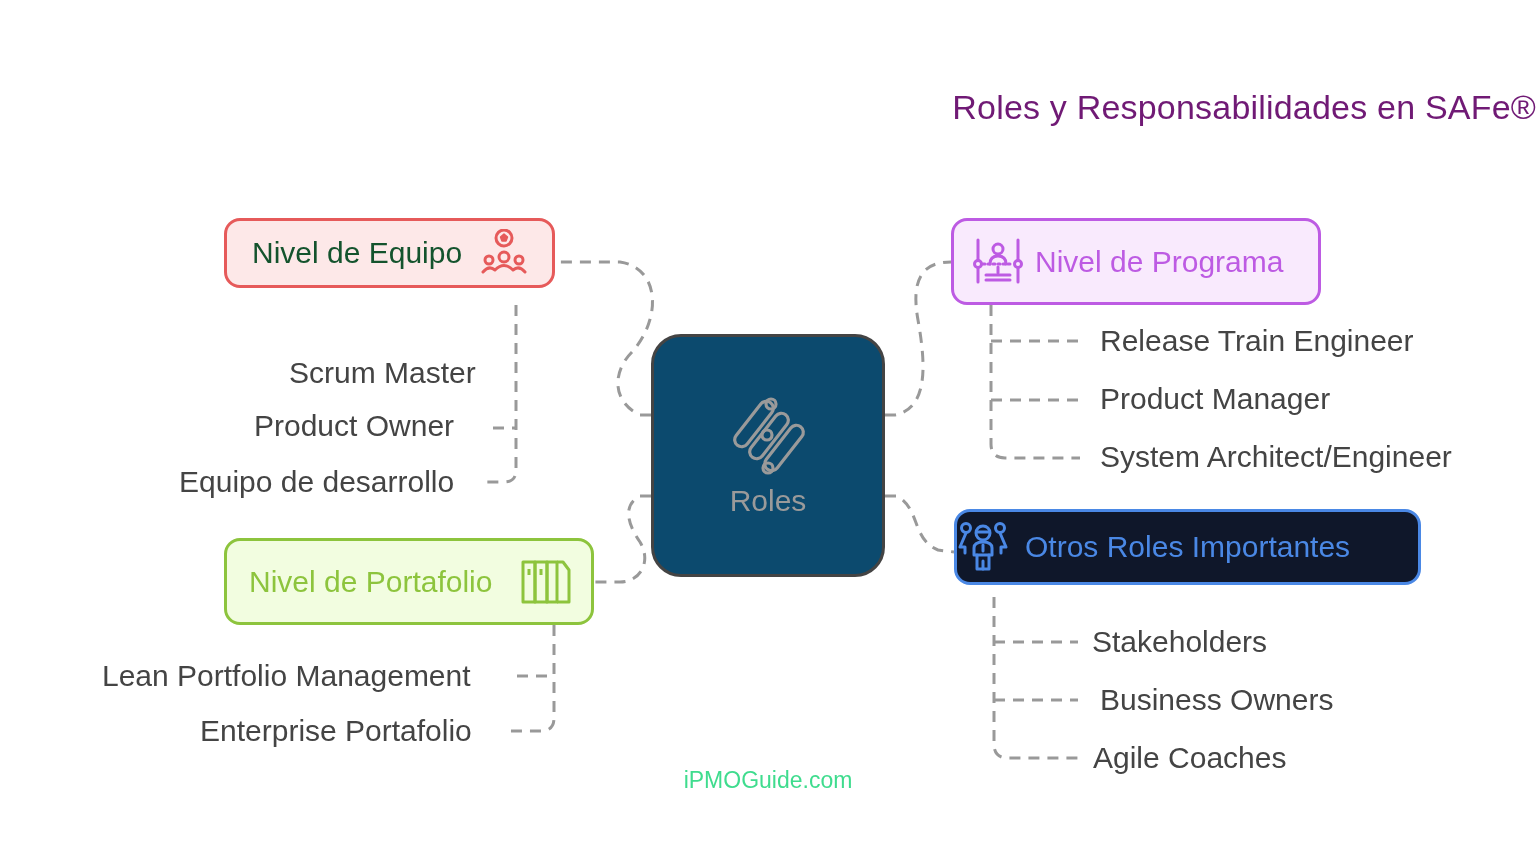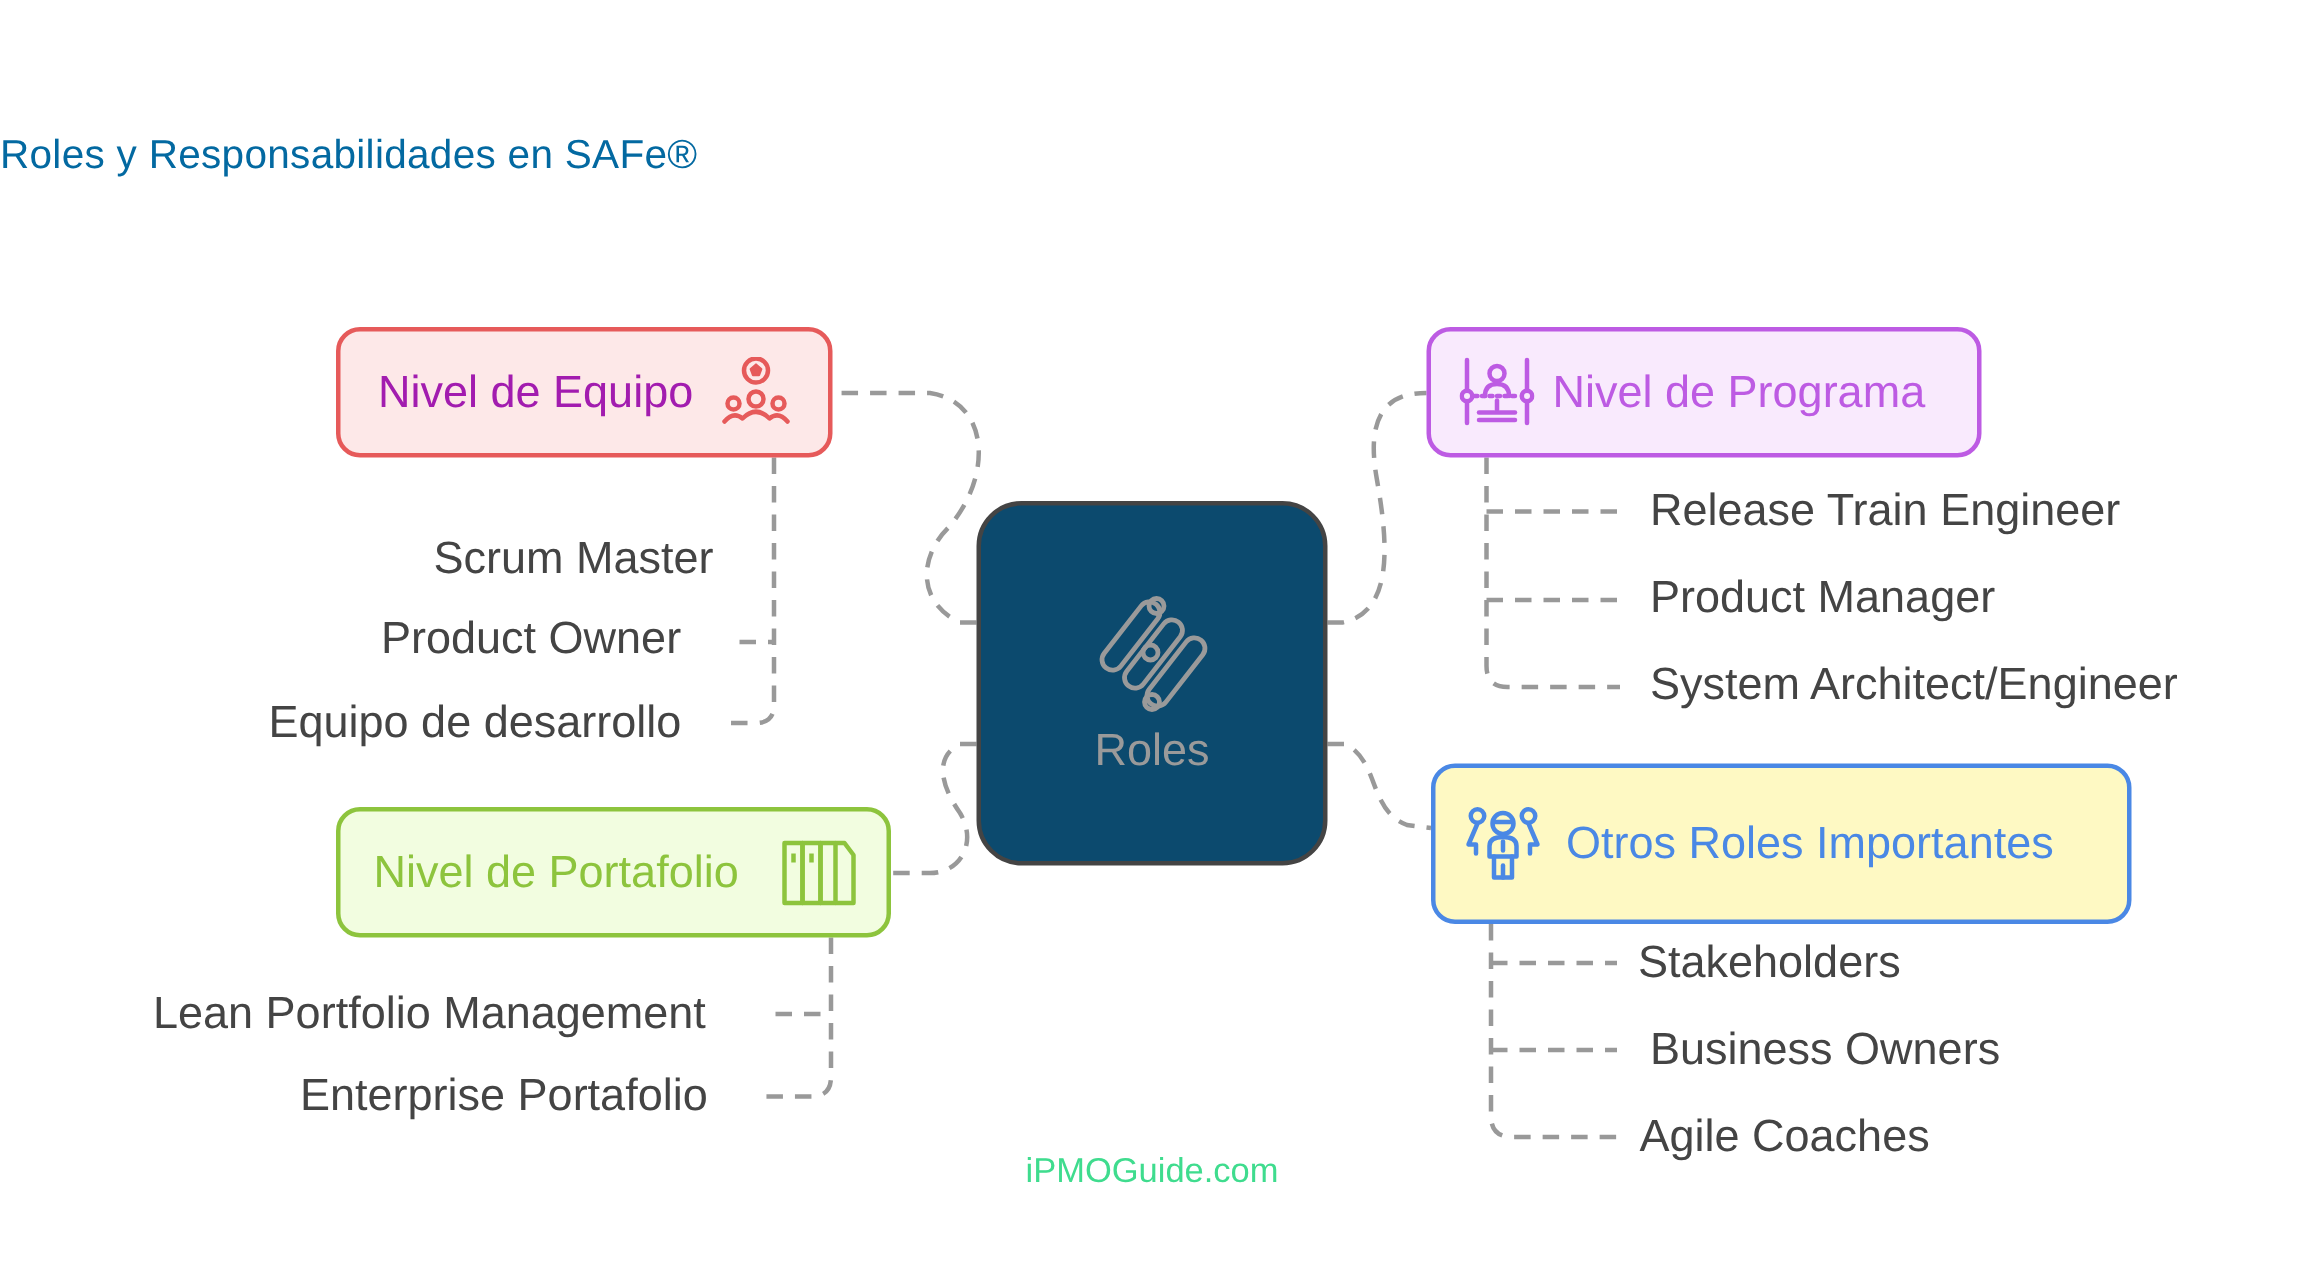--- a/index.html
+++ b/index.html
@@ -3,39 +3,39 @@
 <meta charset="utf-8">
 <style>
   html, body { margin: 0; padding: 0; }
   body {
     width: 1536px; height: 857px; position: relative; overflow: hidden;
     background: #ffffff;
     font-family: "Liberation Sans", "DejaVu Sans", sans-serif;
   }
   .title {
     position: absolute; left: 0; width: 1536px; top: 88px;
-    text-align: left; font-size: 27px; color: #0369a1; letter-spacing: 0.2px;
+    text-align: right; font-size: 34px; color: #701a75; letter-spacing: 0.2px;
   }
   svg.connectors { position: absolute; left: 0; top: 0; }
   .node {
     position: absolute; box-sizing: border-box; border-radius: 16px;
     border-width: 3px; border-style: solid;
     display: flex; align-items: center;
     font-size: 30px; white-space: nowrap;
   }
   .node .label { line-height: 1; }
   .node svg { flex: 0 0 auto; }
-  .n-equipo { left: 224px; top: 218px; width: 331px; height: 87px;
-    background: #fde8e8; border-color: #e65a5a; color: #a21caf; padding-left: 25px; gap: 17px; }
+  .n-equipo { left: 224px; top: 218px; width: 331px; height: 70px;
+    background: #fde8e8; border-color: #e65a5a; color: #14532d; padding-left: 25px; gap: 17px; }
   .n-programa { left: 951px; top: 218px; width: 370px; height: 87px;
     background: #f9eafd; border-color: #bd5be3; color: #bd5be3; padding-left: 19px; gap: 12px; }
   .n-portafolio { left: 224px; top: 538px; width: 370px; height: 87px;
     background: #f2fde0; border-color: #8dc43d; color: #8dc43d; padding-left: 22px; gap: 28px; }
-  .n-otros { left: 954px; top: 509px; width: 467px; height: 107px;
-    background: #fef9c3; border-color: #4a88e5; color: #4a88e5; padding-left: 19px; gap: 16px; }
+  .n-otros { left: 954px; top: 509px; width: 467px; height: 76px;
+    background: #0f172a; border-color: #4a88e5; color: #4a88e5; gap: 16px; }
   .center {
     position: absolute; left: 651px; top: 334px; width: 234px; height: 243px;
     box-sizing: border-box; border: 3px solid #444444; border-radius: 30px;
     background: #0c4a6e;
     display: flex; flex-direction: column; align-items: center; justify-content: center;
   }
   .center .label { font-size: 30px; color: #9a9a9a; margin-top: 8px; }
   .item {
     position: absolute; font-size: 30px; color: #444444; white-space: nowrap; line-height: 1;
   }

